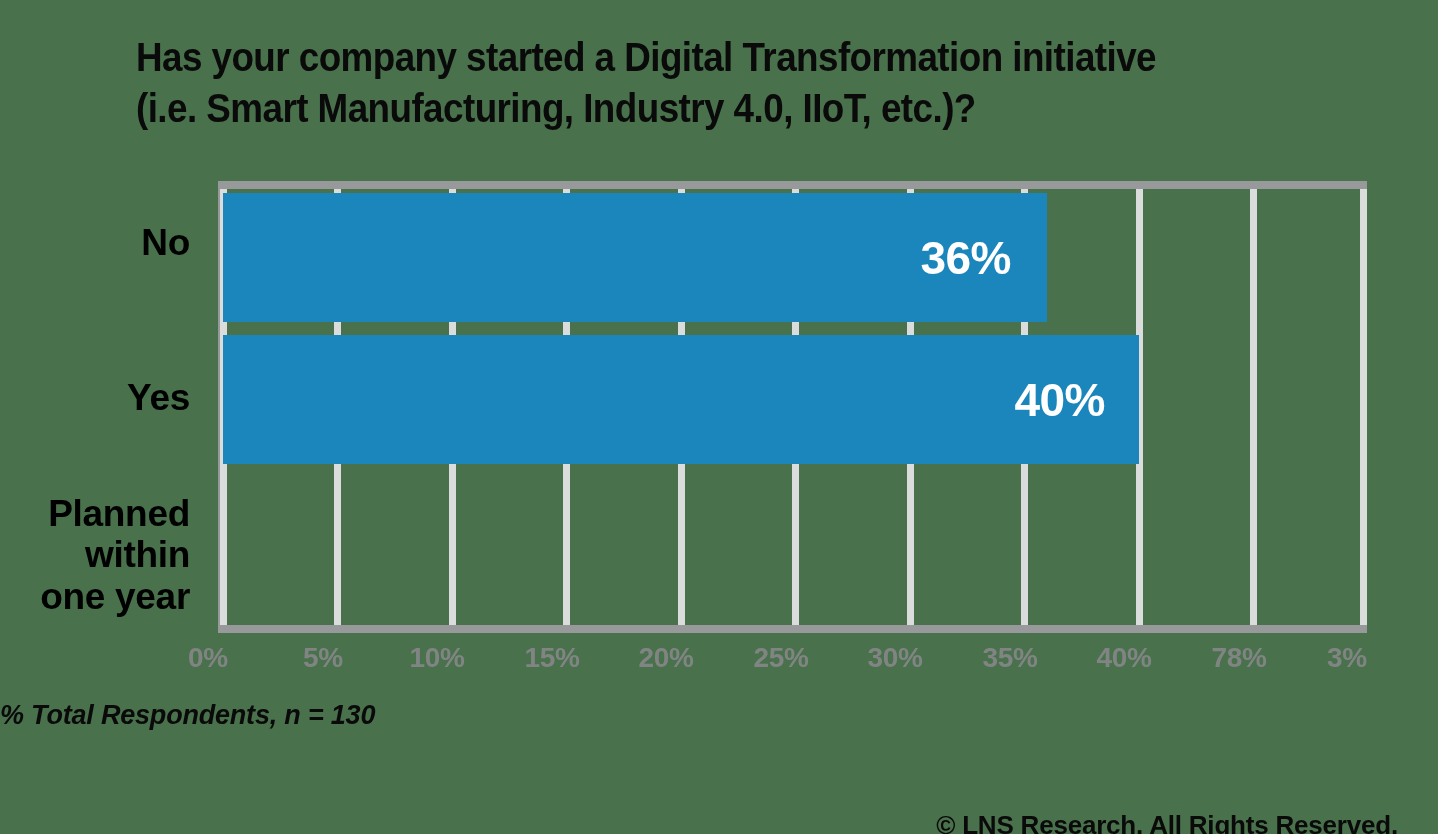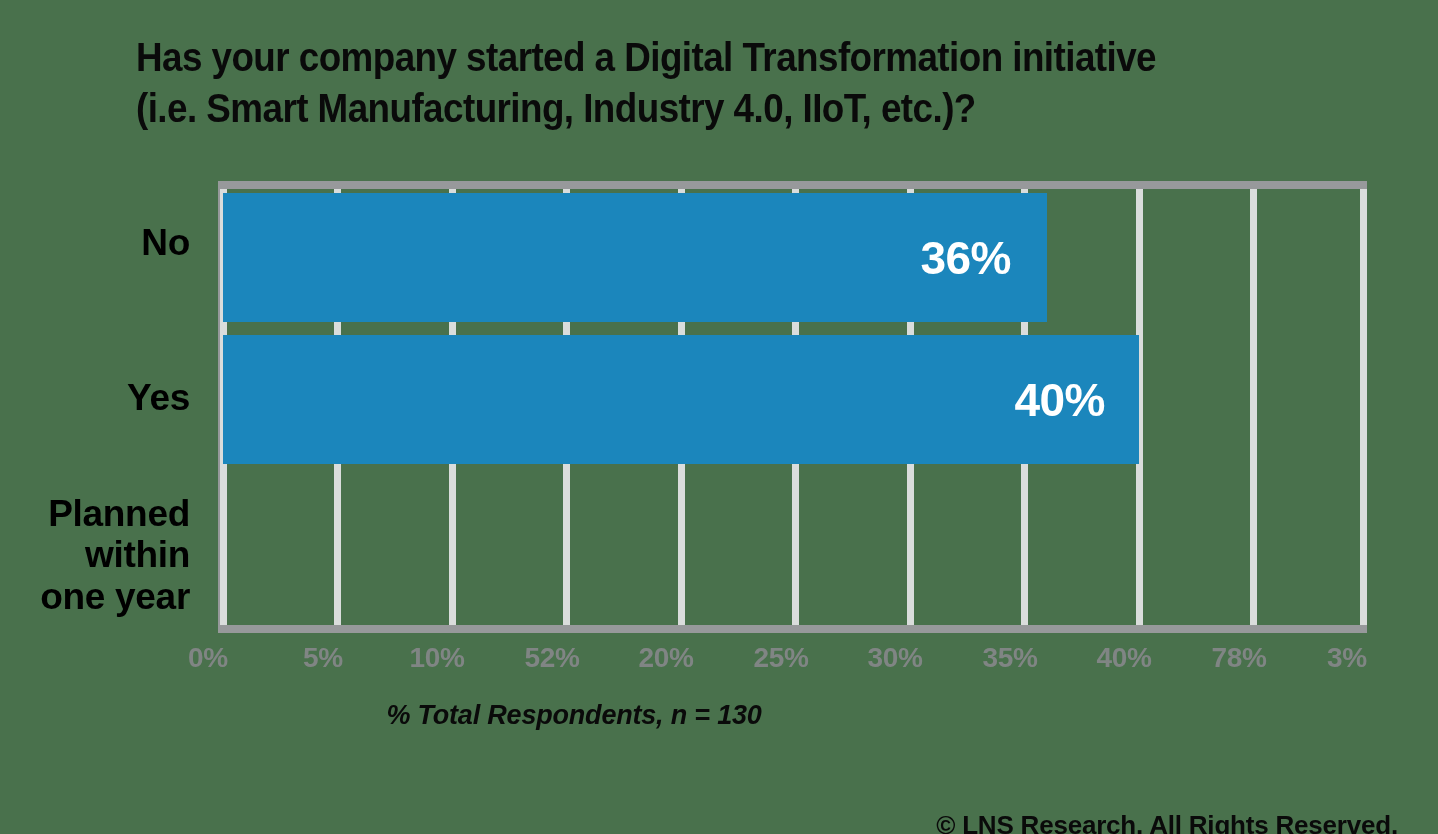--- a/index.html
+++ b/index.html
@@ -136,21 +136,20 @@
     font-weight: bold;
     letter-spacing: -0.3px;
   }
 
   
   .axis-caption {
     position: absolute;
     left: 0;
     top: 700px;
     width: 1148px;
-    text-align: center;
     color: #0A0A0A;
     font-family: "Liberation Sans Narrow", "Liberation Sans", sans-serif;
     font-size: 27px;
     font-weight: bold;
     font-style: italic;
     letter-spacing: -0.2px;
   }
 
   
   .copyright {
@@ -209,21 +208,21 @@
         <div class="bar-label" style="right:34px;">40%</div>
       </div>
 
 
     </div>
   </div>
 
   <div class="tick-label" style="left:153px;">0%</div>
   <div class="tick-label" style="left:268px;">5%</div>
   <div class="tick-label" style="left:382px;">10%</div>
-  <div class="tick-label" style="left:497px;">52%</div>
+  <div class="tick-label" style="left:497px;">15%</div>
   <div class="tick-label" style="left:611px;">20%</div>
   <div class="tick-label" style="left:726px;">25%</div>
   <div class="tick-label" style="left:840px;">30%</div>
   <div class="tick-label" style="left:955px;">35%</div>
   <div class="tick-label" style="left:1069px;">40%</div>
   <div class="tick-label" style="left:1184px;">78%</div>
   <div class="tick-label" style="left:1292px;">3%</div>
 
   <div class="axis-caption">% Total Respondents, n = 130</div>
 

